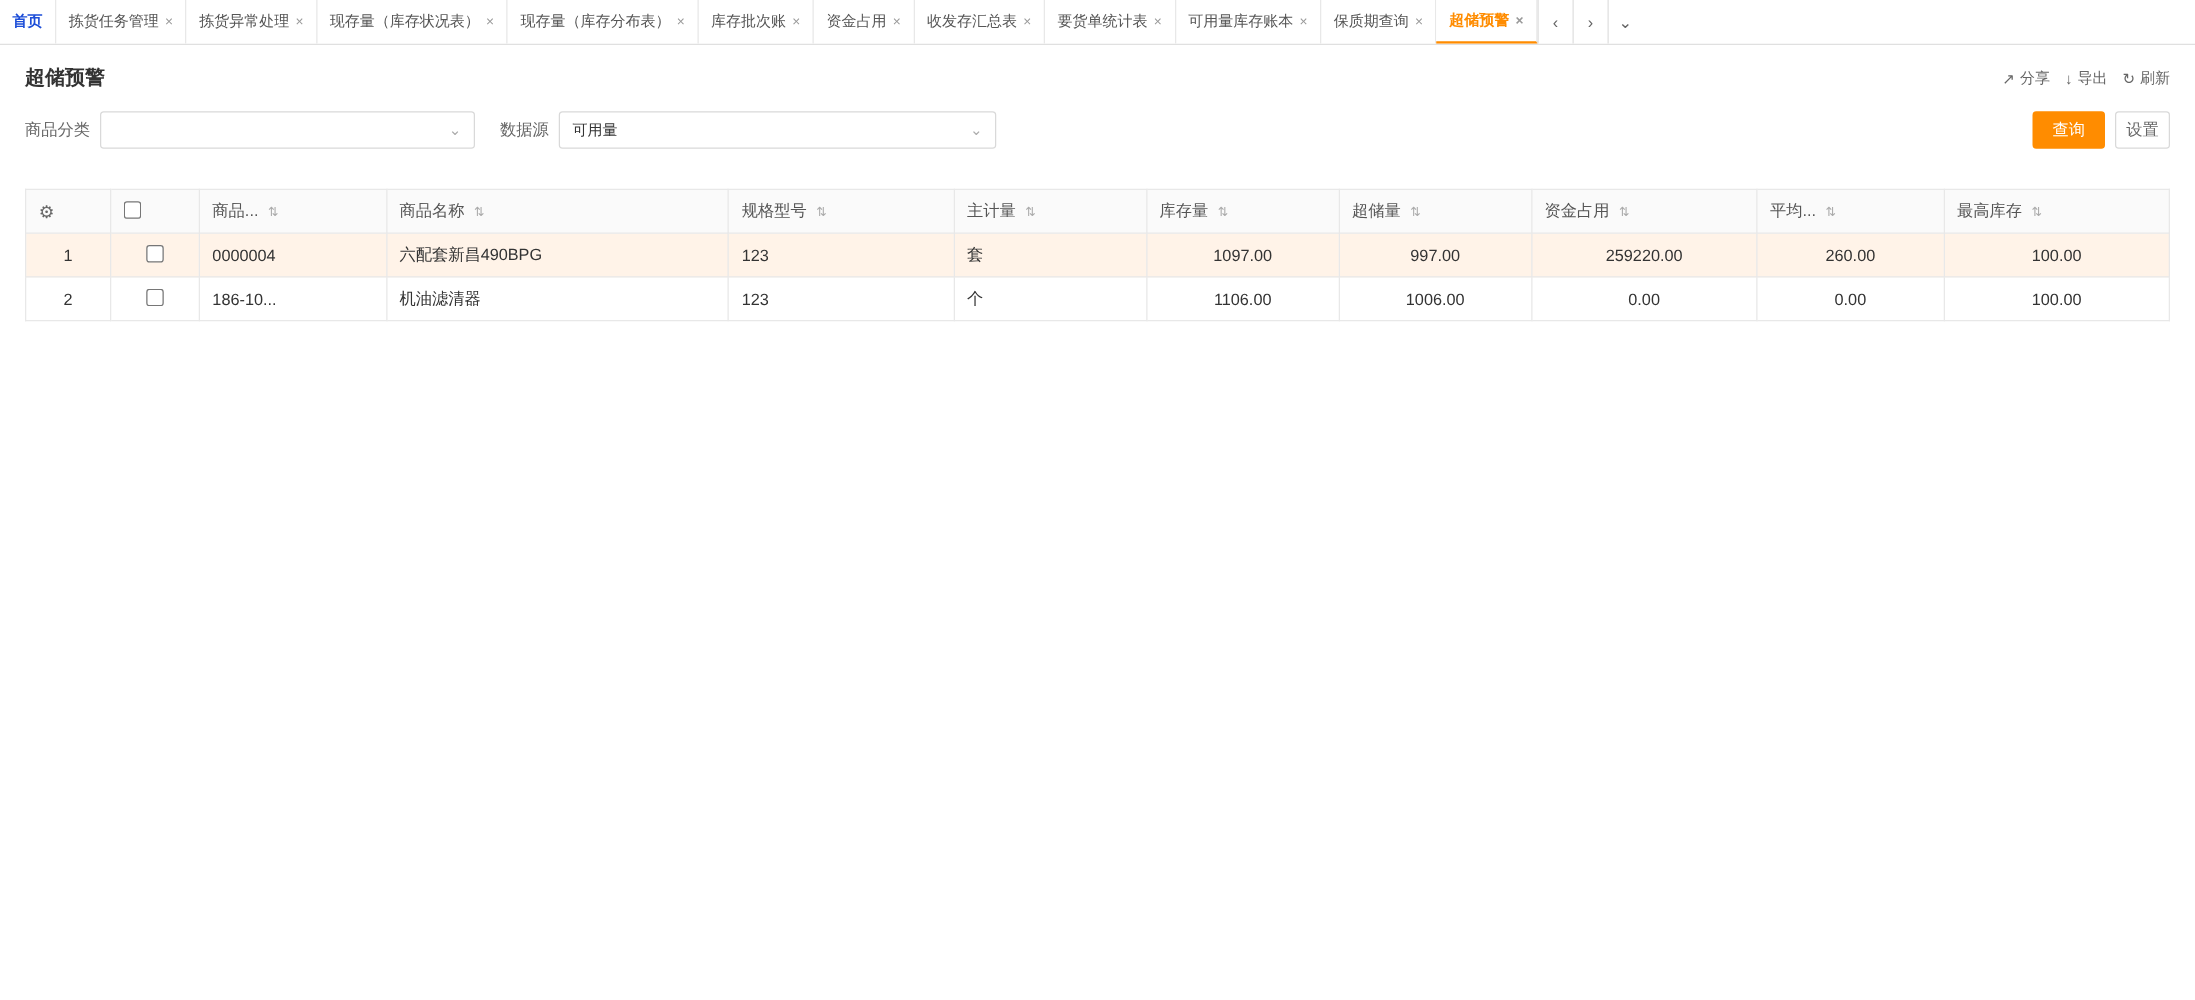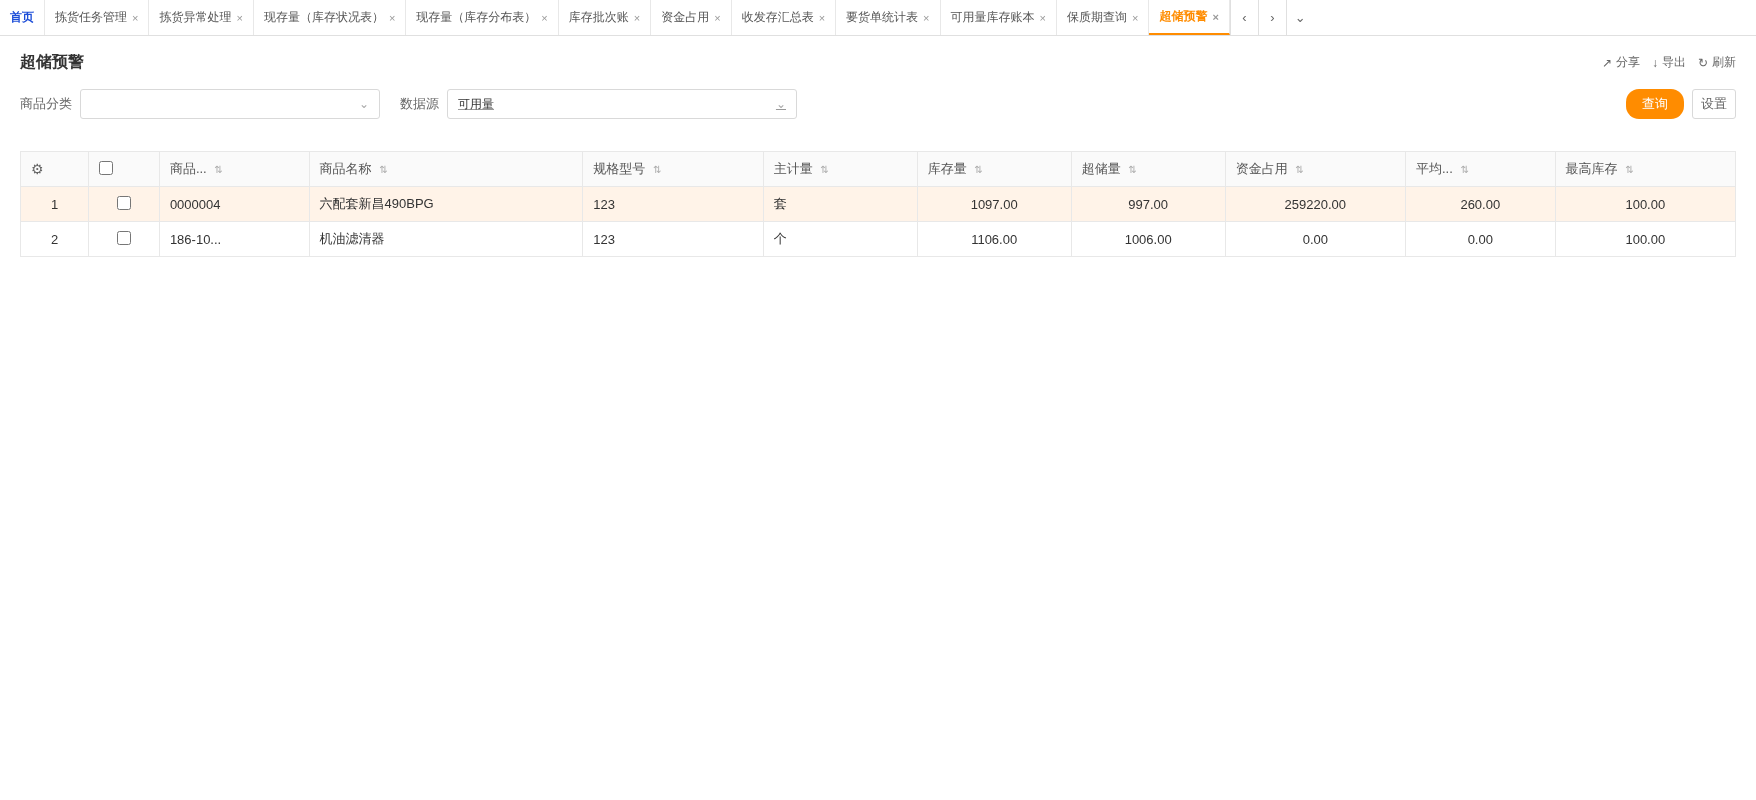--- a/index.html
+++ b/index.html
@@ -111,37 +111,36 @@
       background: #fff;
       cursor: pointer;
       width: 300px;
       justify-content: space-between;
       height: 30px;
       font-size: 12px;
       color: #999;
     }
     .filter-select-wide {
       width: 350px;
-      text-decoration: underline;
     }
     .filter-select-value {
       color: #333;
     }
 
     
     .action-buttons {
       margin-left: auto;
       display: flex;
       gap: 8px;
     }
     .btn-query {
       background: #ff8c00;
       color: #fff;
       border: none;
-      border-radius: 13px;
+      border-radius: 3px;
       padding: 6px 16px;
       cursor: pointer;
       font-size: 13px;
     }
     .btn-settings {
       background: #fff;
       color: #666;
       border: 1px solid #d9d9d9;
       border-radius: 3px;
       padding: 5px 8px;

